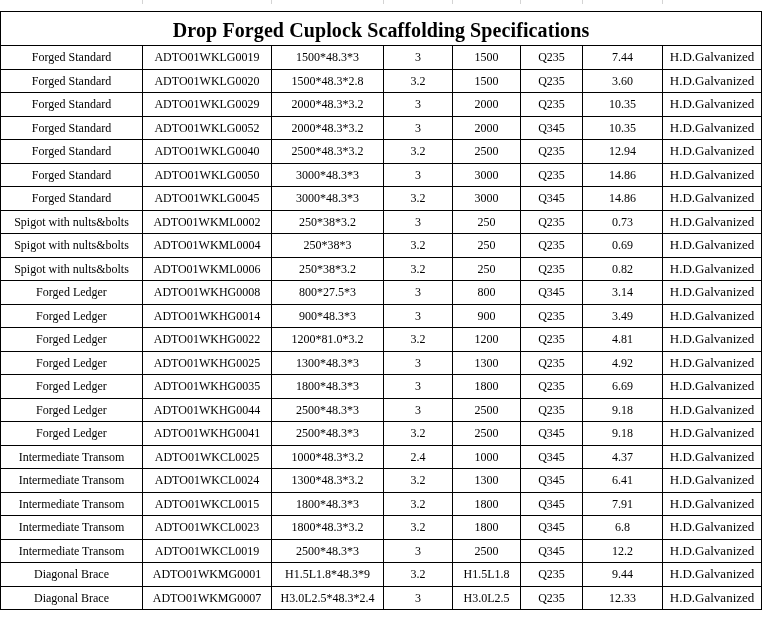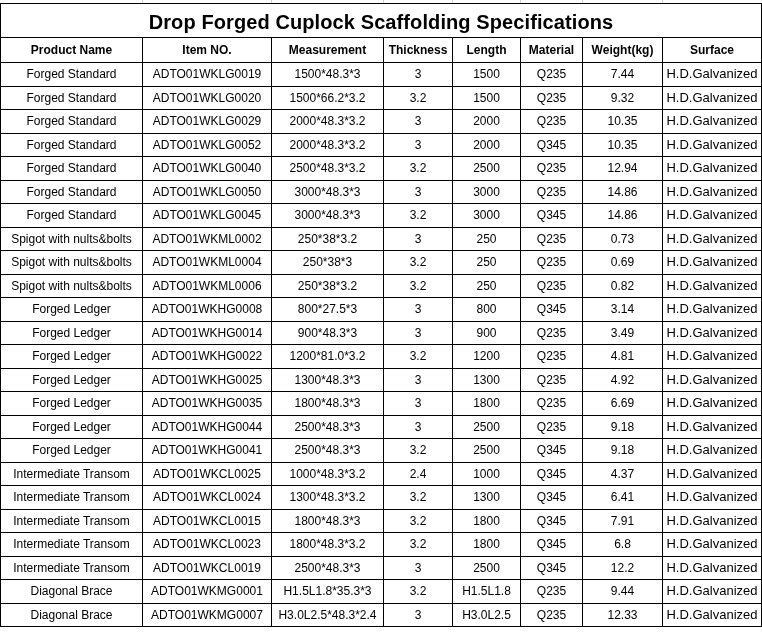--- a/index.html
+++ b/index.html
@@ -25,24 +25,25 @@
     .bg-grid span {
       position: absolute;
       top: 0;
       width: 1px;
       height: 4px;
       background: #d4d4d4;
     }
     table.spec {
       position: absolute;
       left: 0;
-      top: 3px;
+      top: 11px;
       border-collapse: collapse;
       table-layout: fixed;
       width: 761px;
+      font-family: Liberation Serif, serif;
     }
     table.spec td, table.spec th {
       border: 1.5px solid #000;
       padding: 0;
       text-align: center;
       vertical-align: middle;
       white-space: nowrap;
       overflow: hidden;
       font-size: 12px;
       height: 22.5px;
@@ -86,48 +87,38 @@
     <col style="width:69px">
     <col style="width:68px">
     <col style="width:62px">
     <col style="width:80px">
     <col style="width:99px">
   </colgroup>
   <tbody id="table-body">
     <tr class="title-row">
       <td colspan="8">Drop Forged Cuplock Scaffolding Specifications</td>
     </tr>
-    <tr class="header-row">
-      <th>Product Name</th>
-      <th>Item NO.</th>
-      <th>Measurement</th>
-      <th>Thickness</th>
-      <th>Length</th>
-      <th>Material</th>
-      <th>Weight(kg)</th>
-      <th>Surface</th>
-    </tr>
   <tr>
         <td class="name-cell">Forged Standard</td>
         <td>ADTO01WKLG0019</td>
         <td>1500*48.3*3</td>
         <td>3</td>
         <td>1500</td>
         <td>Q235</td>
         <td>7.44</td>
         <td class="surface-cell">H.D.Galvanized</td>
       </tr>
       <tr>
         <td class="name-cell">Forged Standard</td>
         <td>ADTO01WKLG0020</td>
-        <td>1500*66.2*3.2</td>
+        <td>1500*48.3*2.8</td>
         <td>3.2</td>
         <td>1500</td>
         <td>Q235</td>
-        <td>9.32</td>
+        <td>3.60</td>
         <td class="surface-cell">H.D.Galvanized</td>
       </tr>
       <tr>
         <td class="name-cell">Forged Standard</td>
         <td>ADTO01WKLG0029</td>
         <td>2000*48.3*3.2</td>
         <td>3</td>
         <td>2000</td>
         <td>Q235</td>
         <td>10.35</td>
@@ -319,21 +310,21 @@
         <td>2500*48.3*3</td>
         <td>3</td>
         <td>2500</td>
         <td>Q345</td>
         <td>12.2</td>
         <td class="surface-cell">H.D.Galvanized</td>
       </tr>
       <tr>
         <td class="name-cell">Diagonal Brace</td>
         <td>ADTO01WKMG0001</td>
-        <td>H1.5L1.8*35.3*3</td>
+        <td>H1.5L1.8*48.3*9</td>
         <td>3.2</td>
         <td>H1.5L1.8</td>
         <td>Q235</td>
         <td>9.44</td>
         <td class="surface-cell">H.D.Galvanized</td>
       </tr>
       <tr>
         <td class="name-cell">Diagonal Brace</td>
         <td>ADTO01WKMG0007</td>
         <td>H3.0L2.5*48.3*2.4</td>

